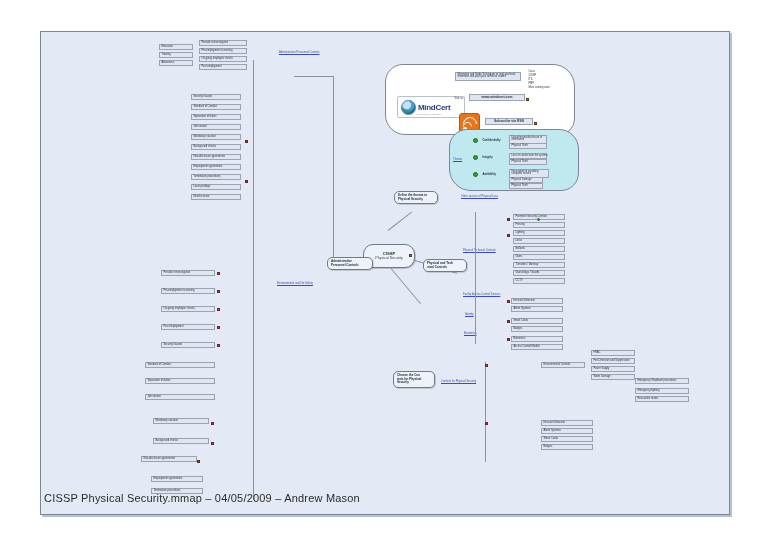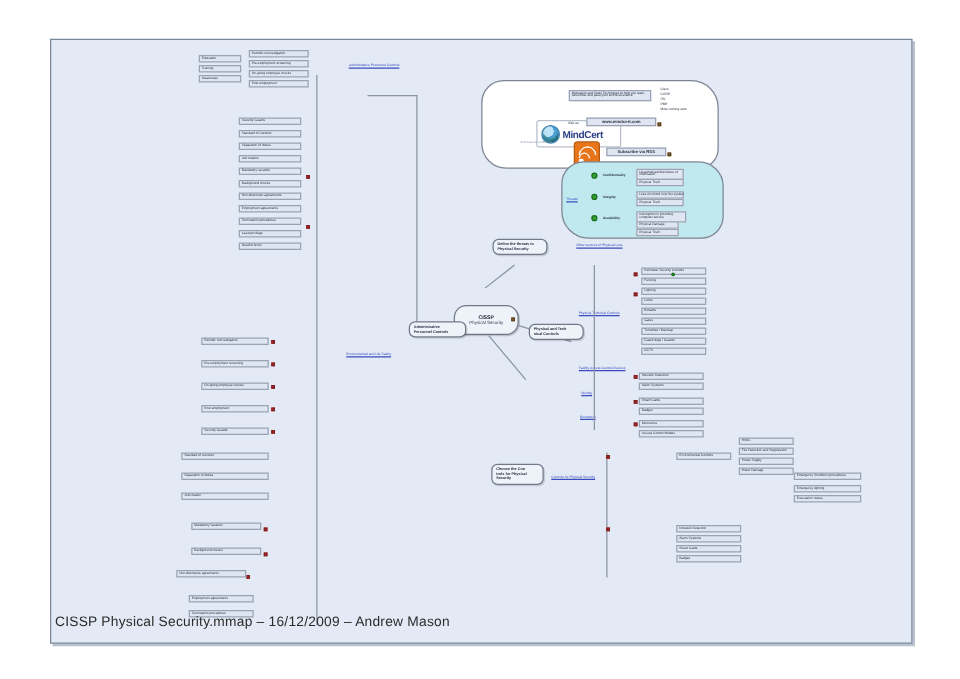--- a/index.html
+++ b/index.html
@@ -118,21 +118,21 @@
   <div class="lbl" style="left:418px;top:137px;">Threats to Physical Security</div>
   <div class="lbl" style="left:420px;top:164px;">Other sources of Physical Loss</div>
   <div class="lbl" style="left:422px;top:218px;">Physical Technical Controls</div>
   <div class="lbl" style="left:422px;top:262px;">Facility Access Control Devices</div>
   <div class="lbl" style="left:424px;top:282px;">Identity</div>
   <div class="lbl" style="left:423px;top:301px;">Biometrics</div>
   <div class="lbl" style="left:400px;top:349px;">Controls for Physical Security</div>
 
   <div class="cloud" id="logo-cloud" style="left:344px;top:32px;"></div>
 
-  <div id="logo" style="left:356px;top:64px;margin-left:32px;">
+  <div id="logo" style="left:356px;top:64px;">
     <div id="globe"></div>
     <div id="logotext">MindCert</div>
   </div>
   <div id="logosub" style="left:375px;top:81px;">mind maps for certification</div>
 
   <div class="node" style="left:414px;top:40px;width:66px;white-space:normal;">Motivation and Study Techniques to help you learn, remember and pass your technical exams!</div>
 
   <div class="node plain" style="left:412px;top:65px;">Visit us:</div>
   <div class="node" style="left:428px;top:62px;width:56px;font-size:3.4px;font-weight:bold;text-align:center;">www.mindcert.com</div>
   <div class="mk brown" style="left:485px;top:66px;"></div>
@@ -256,13 +256,13 @@
   <div class="mk" style="left:444px;top:390px;"></div>
   <div class="mk" style="left:466px;top:186px;"></div>
   <div class="mk" style="left:466px;top:202px;"></div>
   <div class="mk green" style="left:496px;top:186px;"></div>
   <div class="mk" style="left:466px;top:268px;"></div>
   <div class="mk" style="left:466px;top:288px;"></div>
   <div class="mk" style="left:466px;top:306px;"></div>
 
 </div>
 
-<div id="caption">CISSP Physical Security.mmap – 16/12/2009 – Andrew Mason</div>
+<div id="caption">CISSP Physical Security.mmap – 04/05/2009 – Andrew Mason</div>
 
 </body></html>

